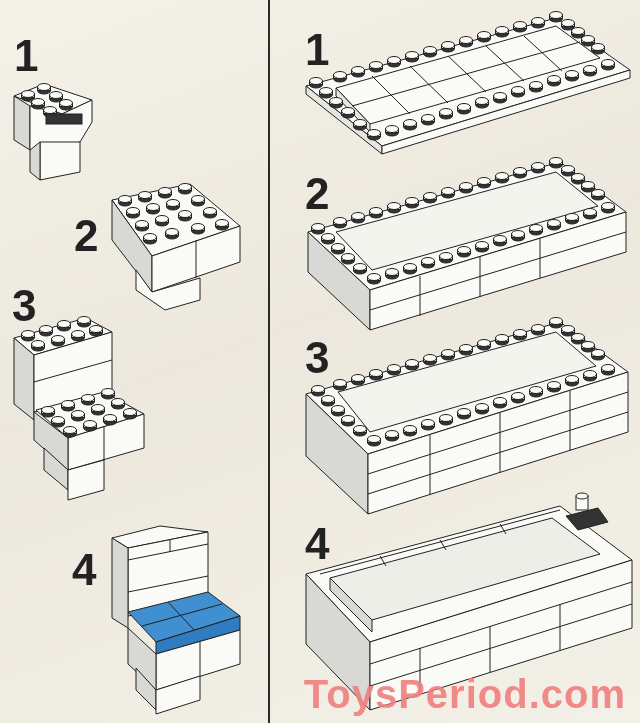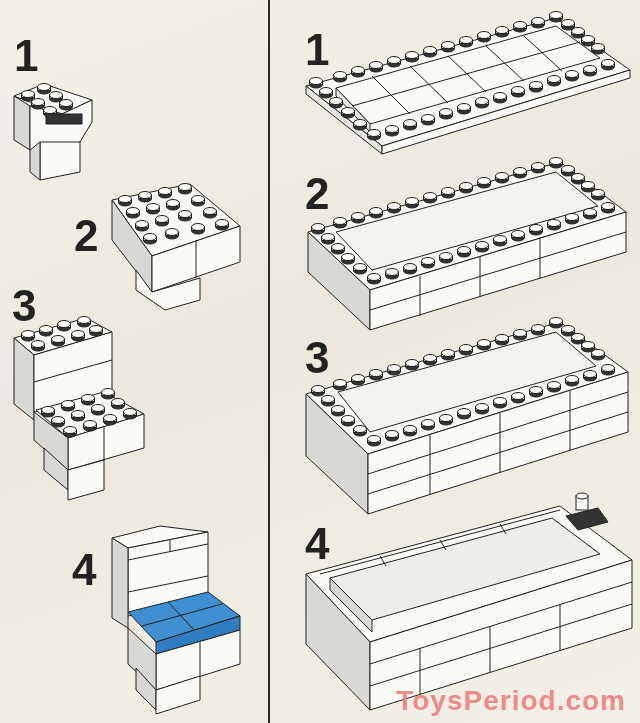--- a/index.html
+++ b/index.html
@@ -16,21 +16,21 @@
     position: absolute; left: 268px; top: 0; width: 2px; height: 723px; background: #2a2a2a;
   }
   .step-num {
     position: absolute; font-weight: bold; color: #222;
     font-family: "Liberation Sans", sans-serif; line-height: 1;
   }
   .scene { position: absolute; left: 0; top: 0; }
   .watermark {
     position: absolute; right: 14px; bottom: 6px;
     font-family: "Liberation Sans", sans-serif;
-    font-weight: bold; font-size: 28px; letter-spacing: 1px;
+    font-weight: bold; font-size: 40px; letter-spacing: 1px;
     color: #f08080; opacity: 0.9;
   }
 </style>
 </head>
 <body>
 
 <div class="page">
 
   <div class="divider"></div>
 

